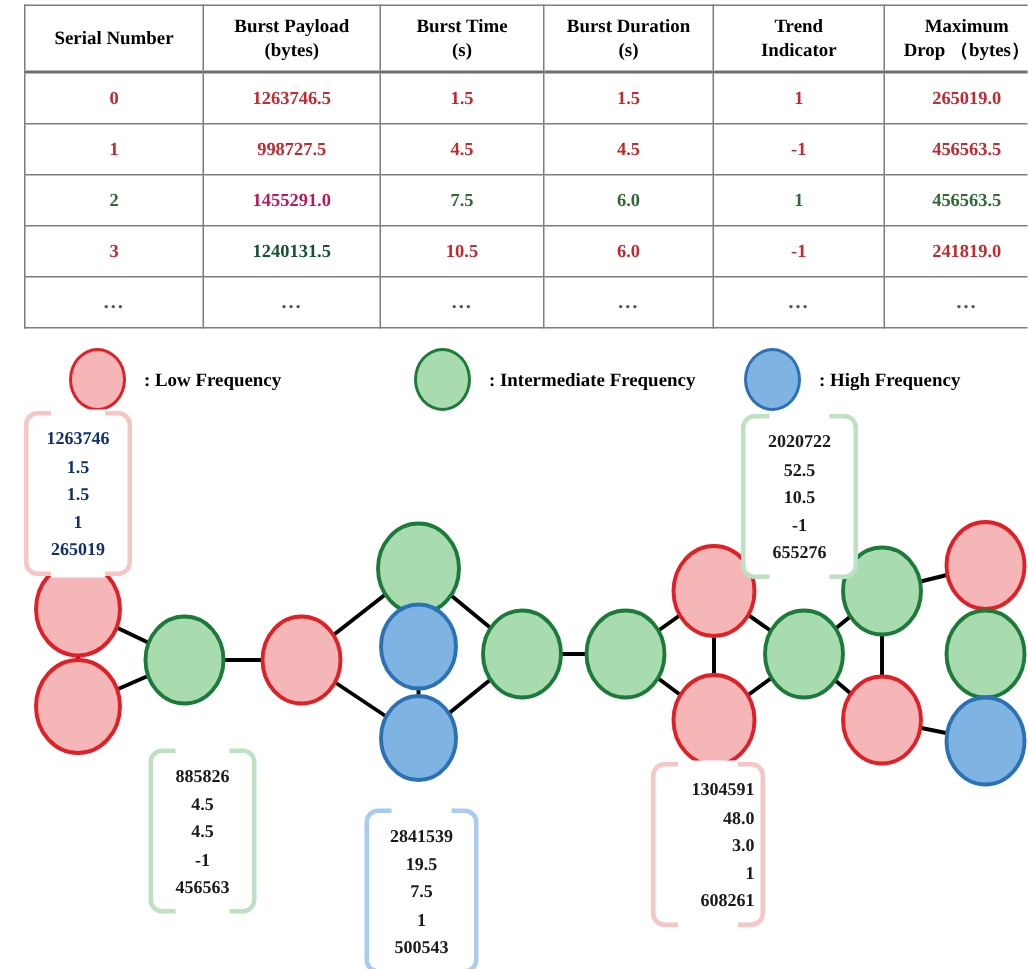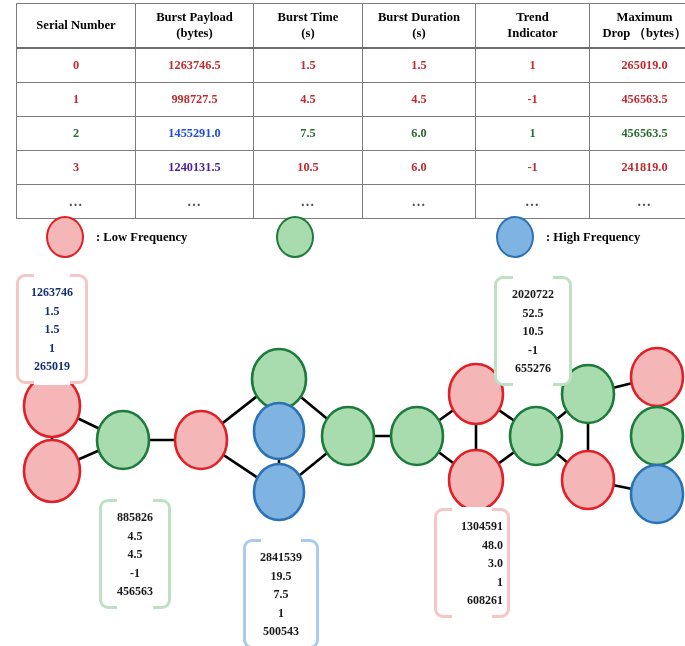--- a/index.html
+++ b/index.html
@@ -53,21 +53,21 @@
   .col-time { width: 108px; }
   .col-duration { width: 112px; }
   .col-trend { width: 113px; }
   .col-drop { width: 109px; }
   .hdr-line2 { display: block; }
 
   
   .legend {
     position: absolute;
     left: 0;
-    top: 212px;
+    top: 228px;
     width: 685px;
     height: 52px;
   }
   .legend-item {
     position: absolute;
     display: flex;
     align-items: center;
   }
   .legend-dot {
     width: 38px;
@@ -192,29 +192,29 @@
       <tr class="row-red">
         <td style="color: rgb(194, 42, 47);">1</td>
         <td style="color: rgb(194, 42, 47);">998727.5</td>
         <td style="color: rgb(194, 42, 47);">4.5</td>
         <td style="color: rgb(194, 42, 47);">4.5</td>
         <td style="color: rgb(194, 42, 47);">-1</td>
         <td style="color: rgb(194, 42, 47);">456563.5</td>
       </tr>
       <tr class="row-green">
         <td style="color: rgb(45, 107, 51);">2</td>
-        <td style="color: #1d4ed8; margin-top: 44px;">1455291.0</td>
+        <td style="color: #be185d; margin-top: 44px;">1455291.0</td>
         <td style="color: rgb(45, 107, 51);">7.5</td>
         <td style="color: rgb(45, 107, 51);">6.0</td>
         <td style="color: rgb(45, 107, 51);">1</td>
         <td style="color: rgb(45, 107, 51);">456563.5</td>
       </tr>
       <tr class="row-red">
         <td style="color: rgb(194, 42, 47);">3</td>
-        <td style="color: #4c1d95;">1240131.5</td>
+        <td style="color: #14532d;">1240131.5</td>
         <td style="color: rgb(194, 42, 47);">10.5</td>
         <td style="color: rgb(194, 42, 47);">6.0</td>
         <td style="color: rgb(194, 42, 47);">-1</td>
         <td style="color: rgb(194, 42, 47);">241819.0</td>
       </tr>
       <tr class="row-dots">
         <td style="color: rgb(85, 85, 85);">…</td>
         <td style="color: rgb(85, 85, 85);">…</td>
         <td style="color: rgb(85, 85, 85);">…</td>
         <td style="color: rgb(85, 85, 85);">…</td>
@@ -225,20 +225,21 @@
   </table>
 </div>
 
 <div class="legend">
   <div class="legend-item lg-low">
     <div class="legend-dot dot-low" style="background: rgb(244, 182, 182); border-color: rgb(224, 31, 38);"></div>
     <div class="legend-label">: Low Frequency</div>
   </div>
   <div class="legend-item lg-inter">
     <div class="legend-dot dot-inter" style="background: rgb(168, 220, 174); border-color: rgb(28, 122, 59);"></div>
+    <div class="legend-label">: Intermediate Frequency</div>
   </div>
   <div class="legend-item lg-high">
     <div class="legend-dot dot-high" style="background: rgb(127, 180, 226); border-color: rgb(42, 114, 181);"></div>
     <div class="legend-label">: High Frequency</div>
   </div>
 </div>
 
 <div class="graph-area">
   <svg class="graph-svg" id="graph-svg" viewBox="0 0 685 382">
       <line x1="52" y1="142" x2="52" y2="207" stroke="#000000" stroke-width="2.6"></line>

